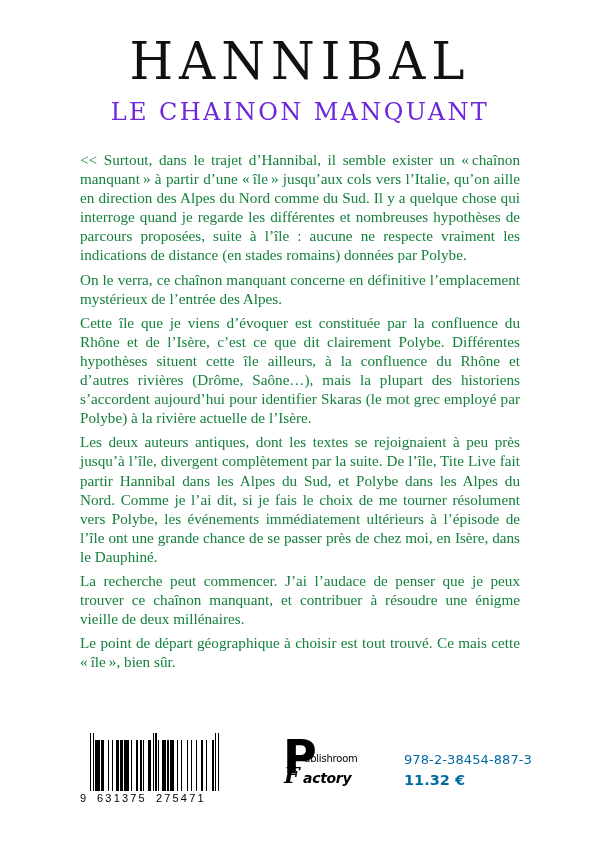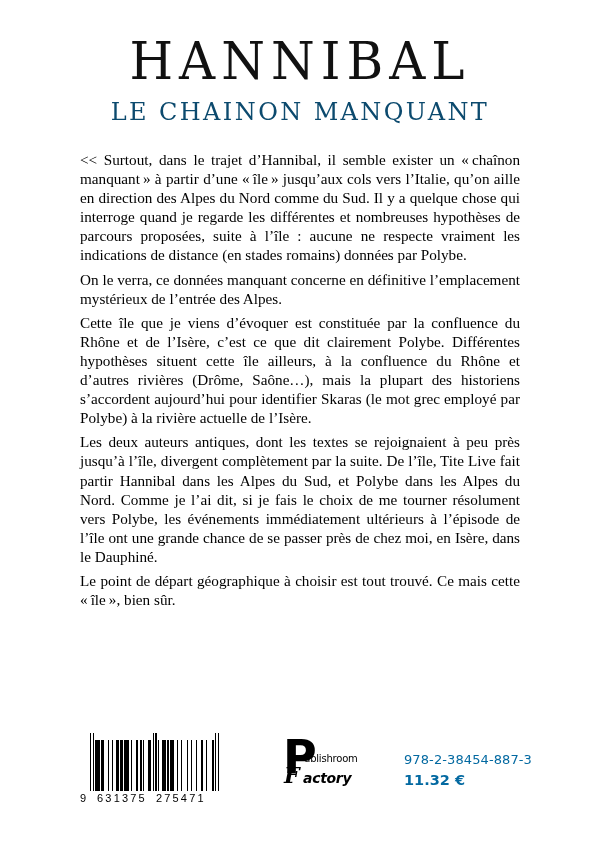--- a/index.html
+++ b/index.html
@@ -41,39 +41,39 @@
     
     transform: scaleY(1.06);
     transform-origin: top center;
   }
   .book-subtitle {
     font-family: "DejaVu Serif", "Liberation Serif", serif;
     font-size: 24px;
     line-height: 1;
     font-weight: 400;
     letter-spacing: 2.4px;
-    color: #0c4a6e;
+    color: #6d28d9;
     margin: 16px 0 0 0;
   }
 
   
   .body-text {
     position: absolute;
     top: 150px;
     left: 80px;
     width: 440px;
   }
   .para {
     margin: 0 0 5px 0;
     font-family: "Liberation Serif", serif;
     font-size: 15.2px;
     line-height: 19.1px;
     text-align: justify;
     text-justify: inter-word;
-    color: #000000;
+    color: #15803d;
     hyphens: none;
   }
   .para:last-child {
     margin-bottom: 0;
   }
 
   
   .footer {
     position: absolute;
     left: 0;
@@ -207,23 +207,24 @@
 
 <div class="cover">
 
   <div class="title-block">
     <h1 class="book-title">HANNIBAL</h1>
     <h2 class="book-subtitle">LE CHAINON MANQUANT</h2>
   </div>
 
   <div class="body-text">
     <p class="para">&lt;&lt; Surtout, dans le trajet d’Hannibal, il semble exister un « chaînon manquant » à partir d’une « île » jusqu’aux cols vers l’Italie, qu’on aille en direction des Alpes du Nord comme du Sud. Il y a quelque chose qui interroge quand je regarde les différentes et nombreuses hypothèses de parcours proposées, suite à l’île : aucune ne respecte vraiment les indications de distance (en stades romains) données par Polybe.</p>
-    <p class="para">On le verra, ce données manquant concerne en définitive l’emplacement mystérieux de l’entrée des Alpes.</p>
+    <p class="para">On le verra, ce chaînon manquant concerne en définitive l’emplacement mystérieux de l’entrée des Alpes.</p>
     <p class="para">Cette île que je viens d’évoquer est constituée par la confluence du Rhône et de l’Isère, c’est ce que dit clairement Polybe. Différentes hypothèses situent cette île ailleurs, à la confluence du Rhône et d’autres rivières (Drôme, Saône…), mais la plupart des historiens s’accordent aujourd’hui pour identifier Skaras (le mot grec employé par Polybe) à la rivière actuelle de l’Isère.</p>
     <p class="para">Les deux auteurs antiques, dont les textes se rejoignaient à peu près jusqu’à l’île, divergent complètement par la suite. De l’île, Tite Live fait partir Hannibal dans les Alpes du Sud, et Polybe dans les Alpes du Nord. Comme je l’ai dit, si je fais le choix de me tourner résolument vers Polybe, les événements immédiatement ultérieurs à l’épisode de l’île ont une grande chance de se passer près de chez moi, en Isère, dans le Dauphiné.</p>
+    <p class="para">La recherche peut commencer. J’ai l’audace de penser que je peux trouver ce chaînon manquant, et contribuer à résoudre une énigme vieille de deux millénaires.</p>
     <p class="para">Le point de départ géographique à choisir est tout trouvé. Ce mais cette « île », bien sûr.</p>
   </div>
 
   <div class="footer">
 
     <div class="barcode-wrap">
       <div class="barcode-bars" id="barcode-bars">
           <span class="guard" style="width:1.368421052631579px;background:#000;"></span>
           <span class="gap" style="width:1.368421052631579px;background:transparent;"></span>
           <span class="guard" style="width:1.368421052631579px;background:#000;"></span>

